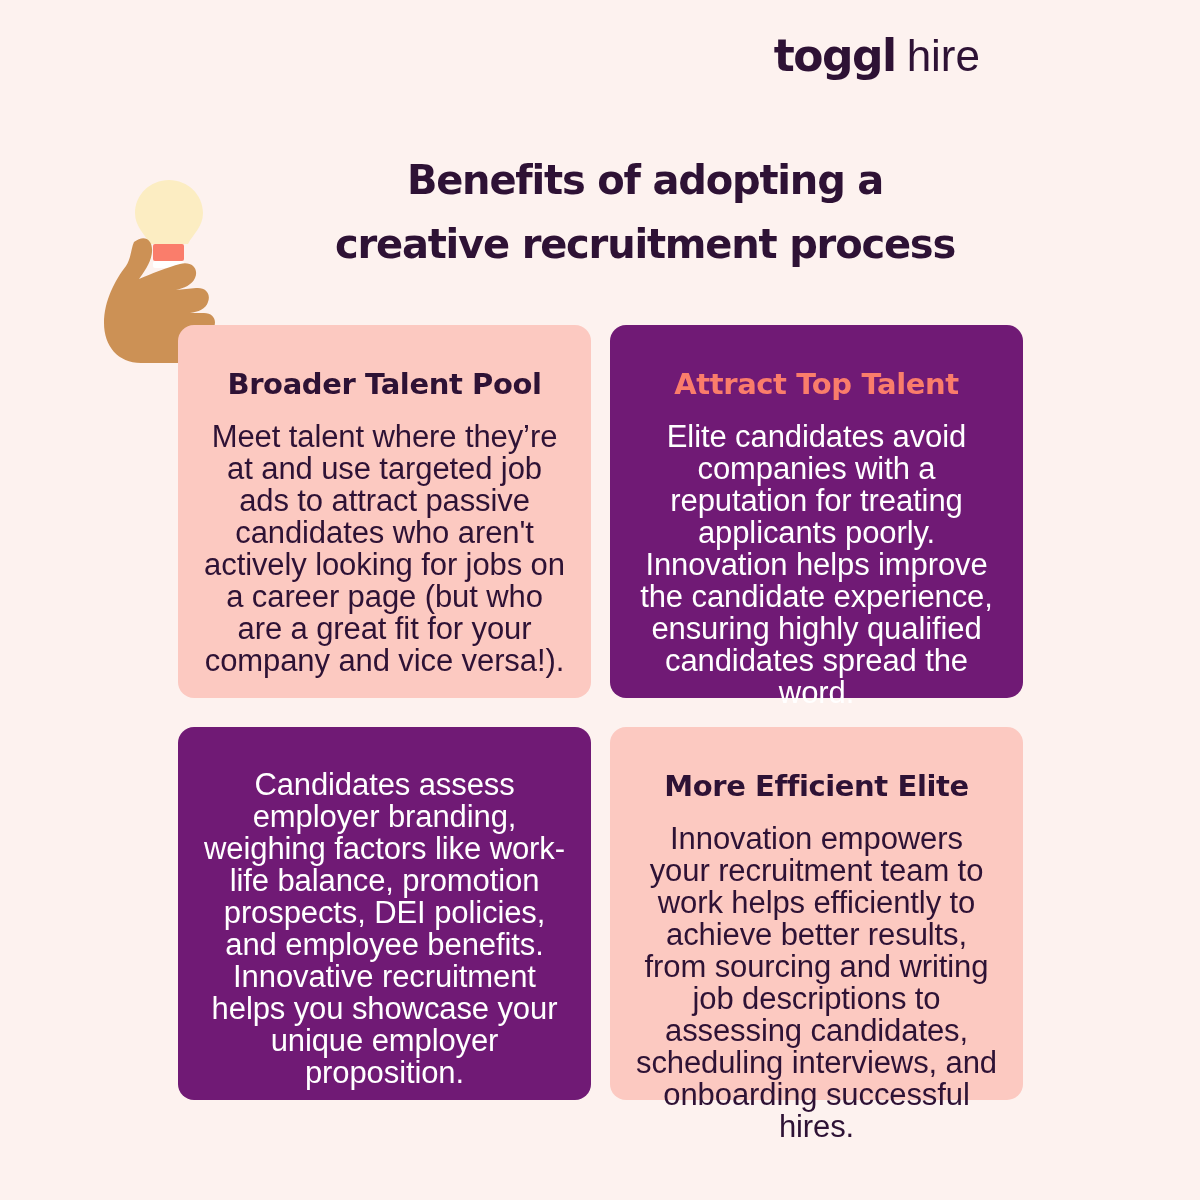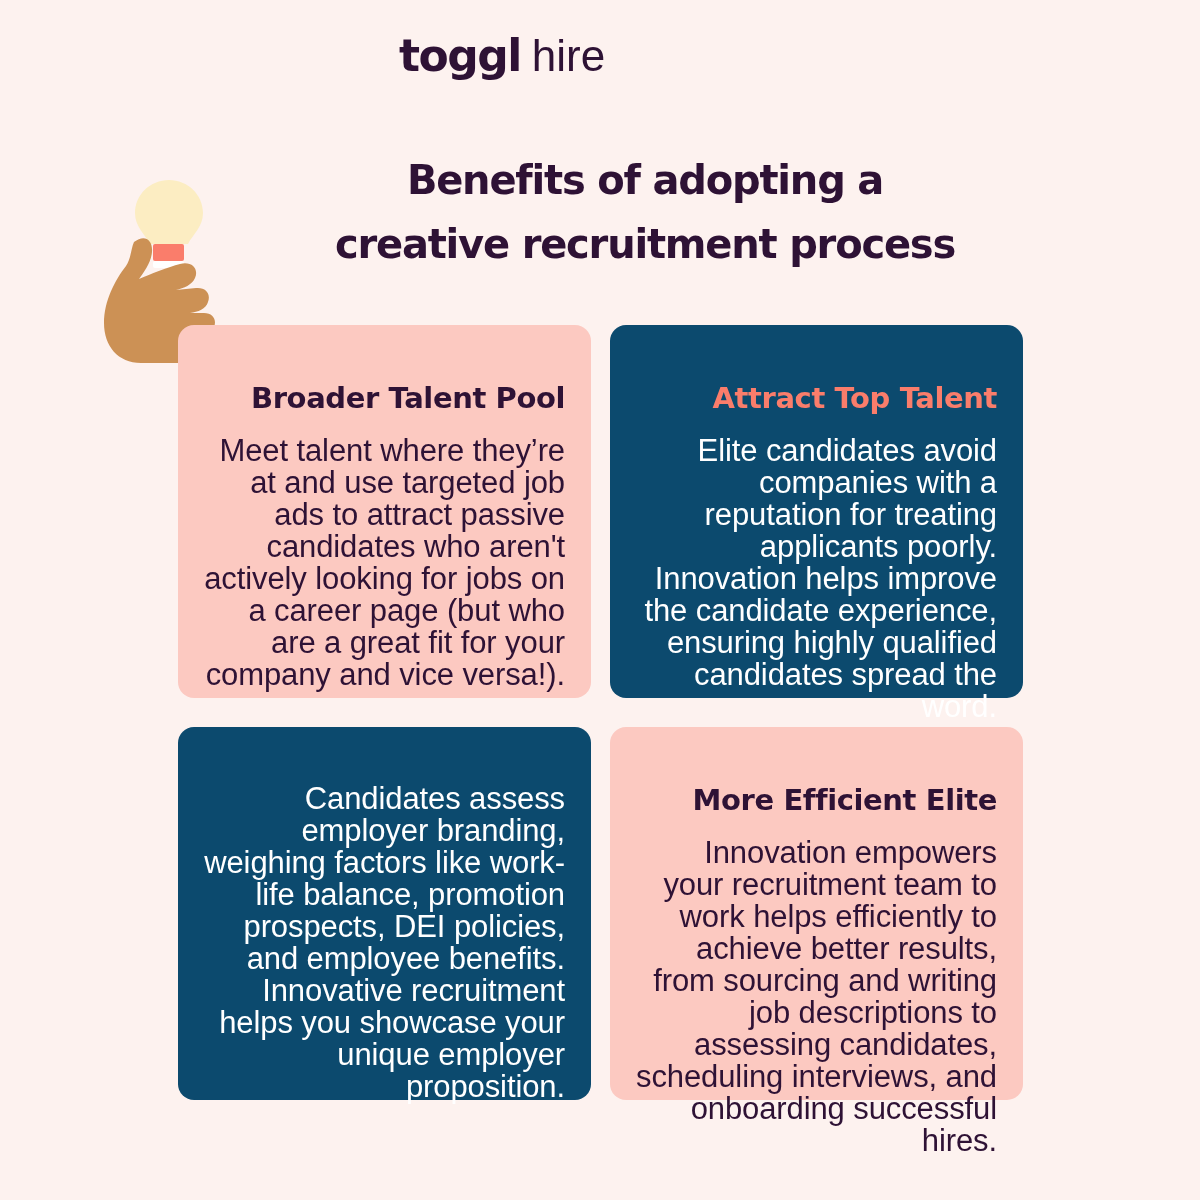--- a/index.html
+++ b/index.html
@@ -12,23 +12,23 @@
     background: #FDF2EF;
     font-family: "Liberation Sans", sans-serif;
     overflow: hidden;
     position: relative;
   }
 
   
   .logo-wrap {
     position: absolute;
     top: 34px;
-    left: 12px;
+    left: 0;
     width: 980px;
-    text-align: center;
+    text-align: right;
     line-height: 1;
   }
   .logo-toggl {
     font-family: "DejaVu Sans", sans-serif;
     font-size: 44px;
     font-weight: 700;
     letter-spacing: -1.5px;
     color: #2E1235;
   }
   .logo-hire {
@@ -76,28 +76,28 @@
     width: 845px;
     display: grid;
     grid-template-columns: 413px 413px;
     grid-template-rows: 373px 373px;
     column-gap: 19px;
     row-gap: 29px;
   }
   .card {
     border-radius: 16px;
     box-sizing: border-box;
-    padding: 56px 26px 20px 26px;
-    text-align: right;
+    padding: 42px 26px 20px 26px;
+    text-align: center;
   }
   .card.pink {
     background: #FCC9C1;
   }
   .card.dark {
-    background: #0c4a6e;
+    background: #701a75;
   }
   .card-title {
     font-family: "DejaVu Sans", sans-serif;
     font-size: 29px;
     font-weight: 700;
     letter-spacing: -0.4px;
     line-height: 34px;
     margin: 0 0 20px 0;
   }
   .card.pink .card-title { color: #2E1235; }

